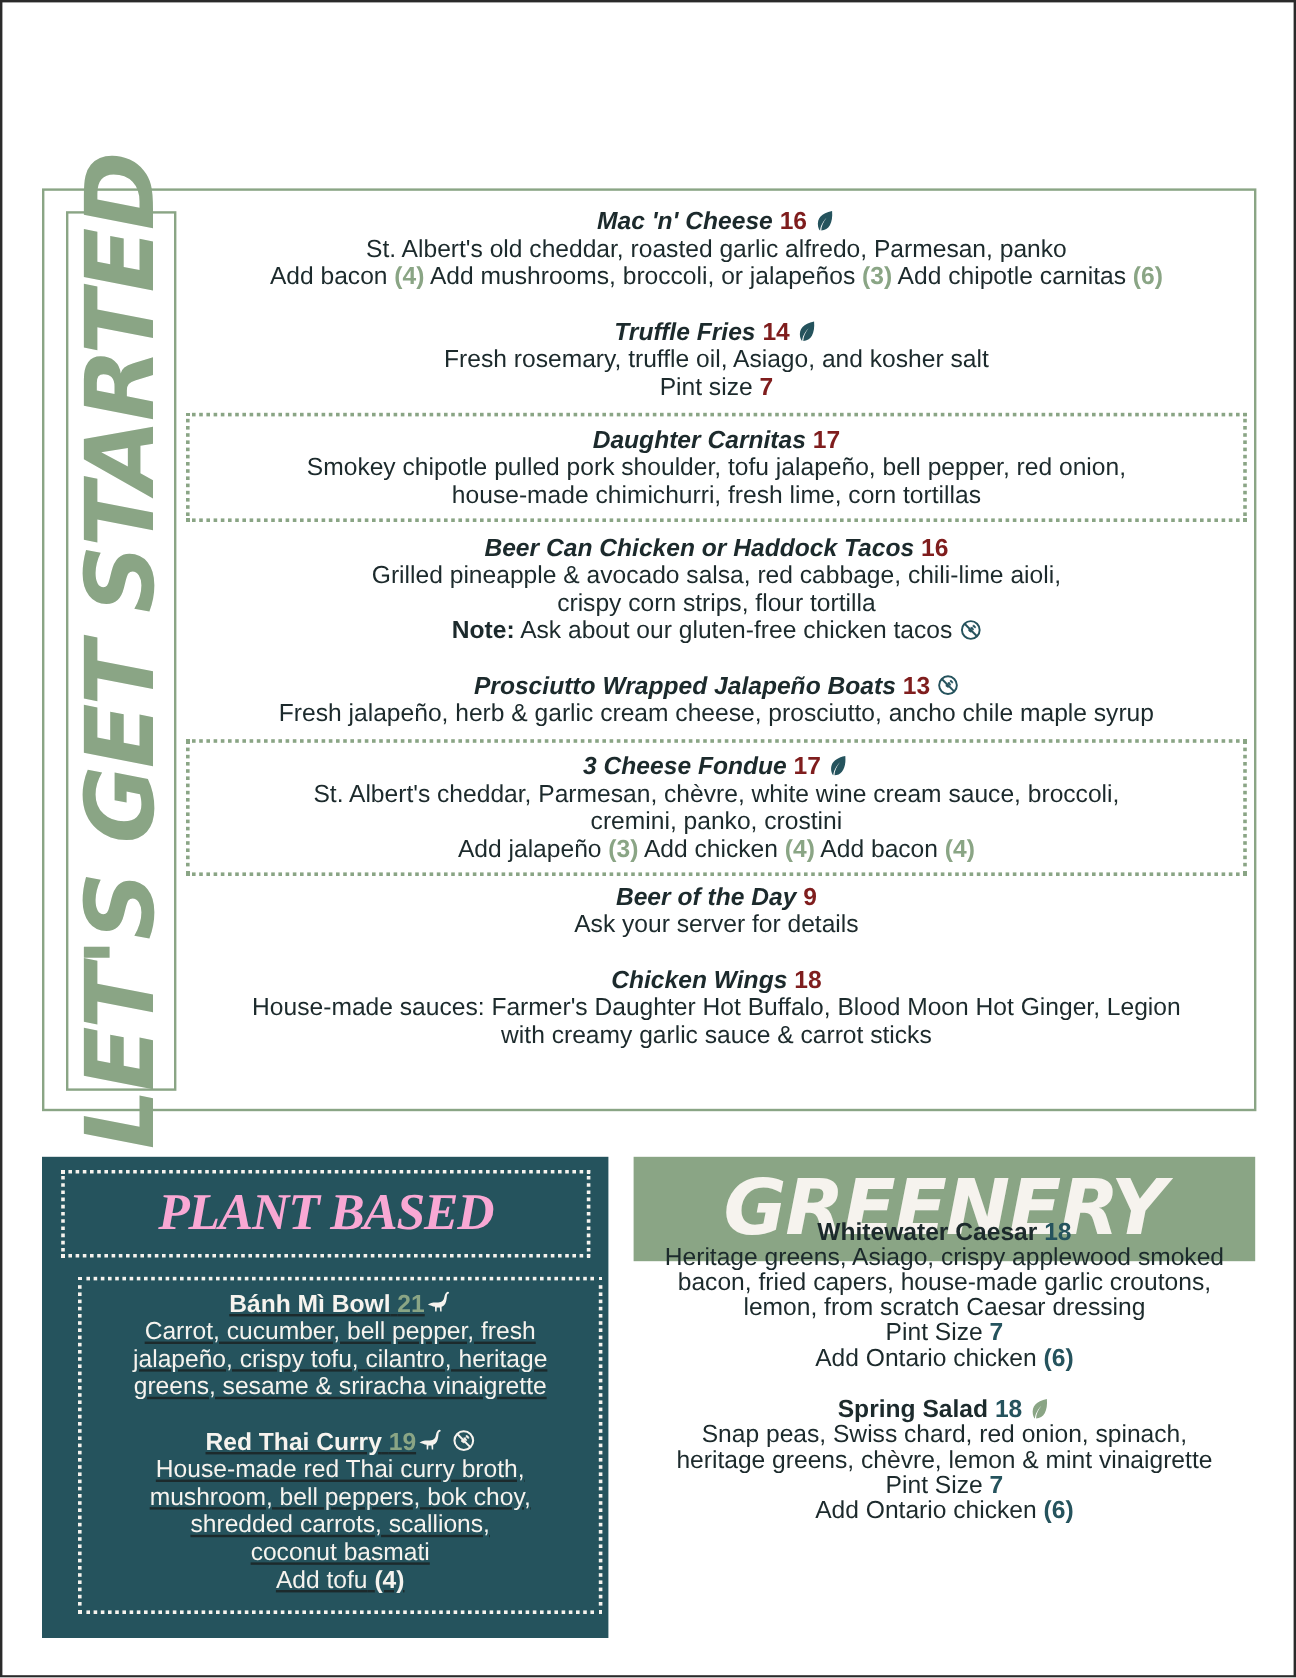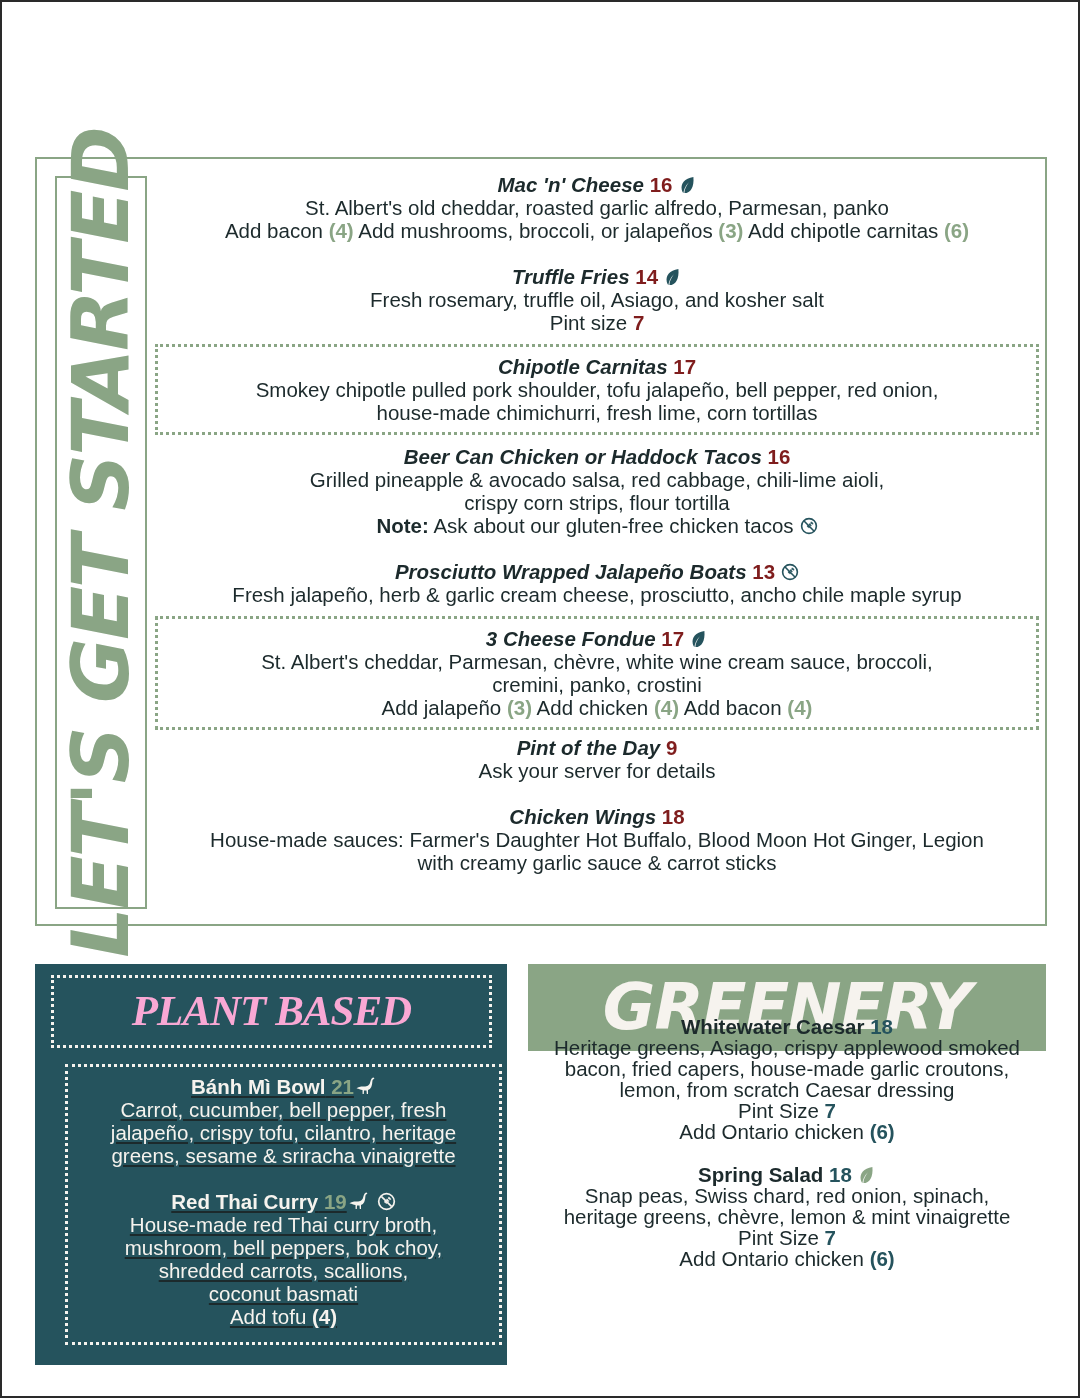--- a/index.html
+++ b/index.html
@@ -160,21 +160,21 @@
       <div>Fresh rosemary, truffle oil, Asiago, and kosher salt</div>
       <div>
         <span>Pint size</span>
         <span class="price">7</span>
       </div>
     </div>
     <div style="height:10px"></div>
 
     <div class="item dotted">
       <div>
-        <span class="name">Chipotle Carnitas</span>
+        <span class="name">Daughter Carnitas</span>
         <span class="price">17</span>
       </div>
       <div>Smokey chipotle pulled pork shoulder, tofu jalapeño, bell pepper, red onion,</div>
       <div>house-made chimichurri, fresh lime, corn tortillas</div>
     </div>
     <div style="height:10px"></div>
 
     <div class="item">
       <div>
         <span class="name">Beer Can Chicken or Haddock Tacos</span>
@@ -217,21 +217,21 @@
         <span>Add chicken</span>
         <span class="addon">(4)</span>
         <span>Add bacon</span>
         <span class="addon">(4)</span>
       </div>
     </div>
     <div style="height:6px"></div>
 
     <div class="item">
       <div>
-        <span class="name">Pint of the Day</span>
+        <span class="name">Beer of the Day</span>
         <span class="price">9</span>
       </div>
       <div>Ask your server for details</div>
     </div>
     <div class="gap"></div>
 
     <div class="item">
       <div>
         <span class="name">Chicken Wings</span>
         <span class="price">18</span>

